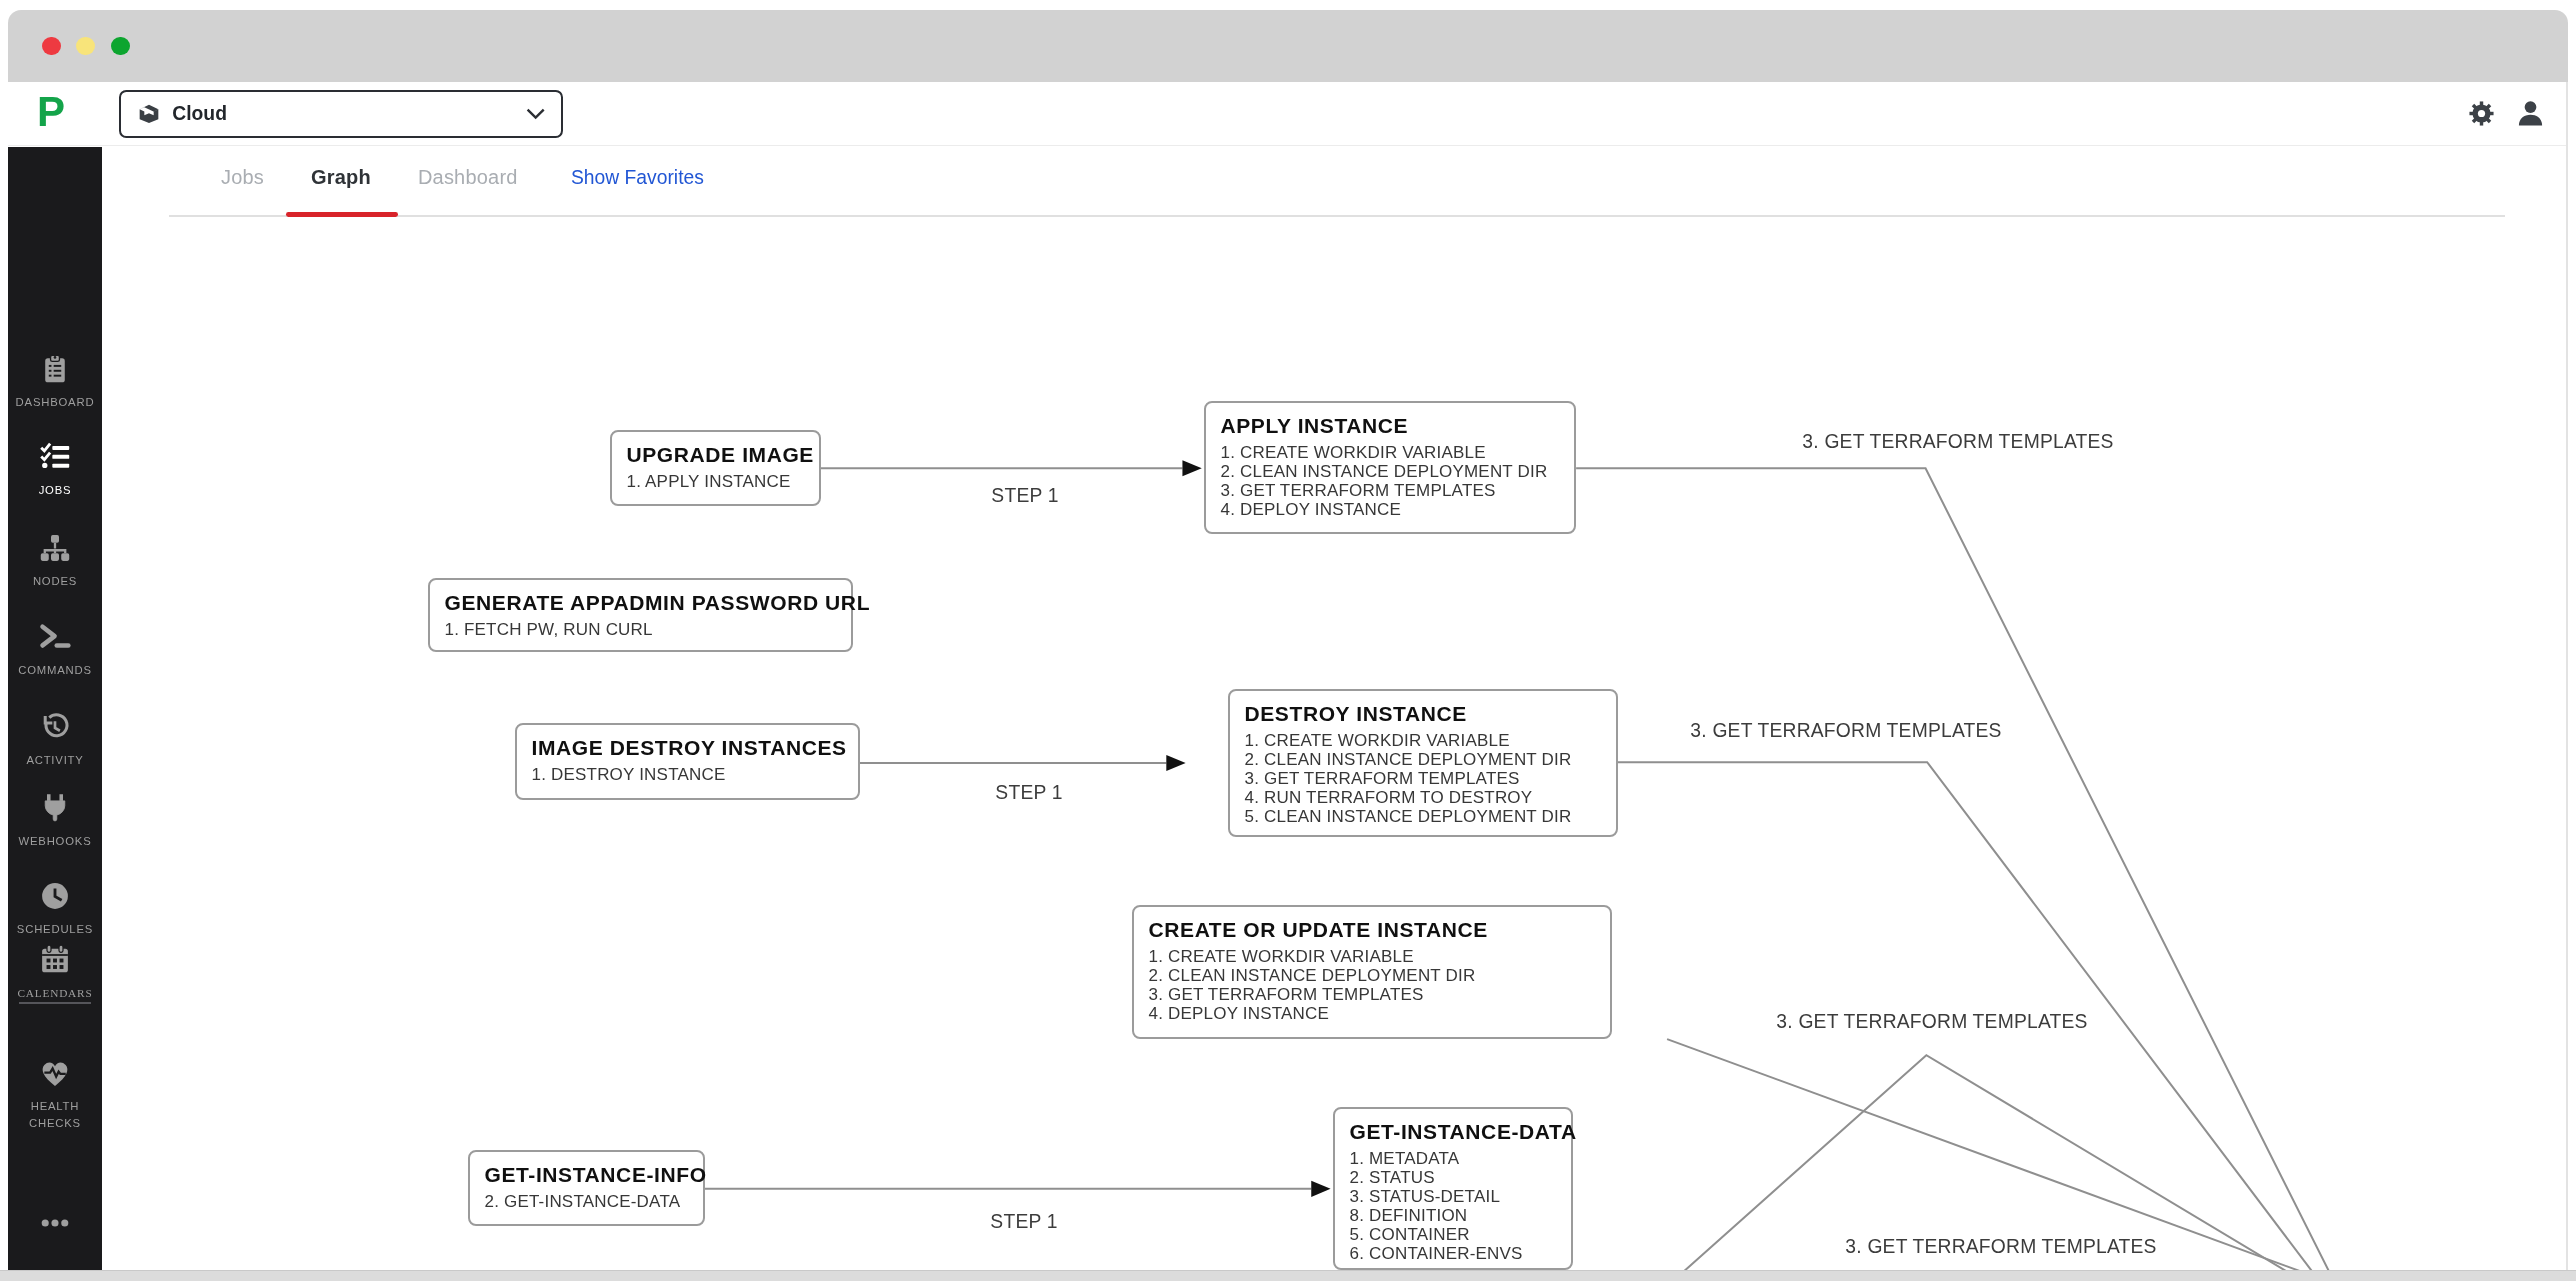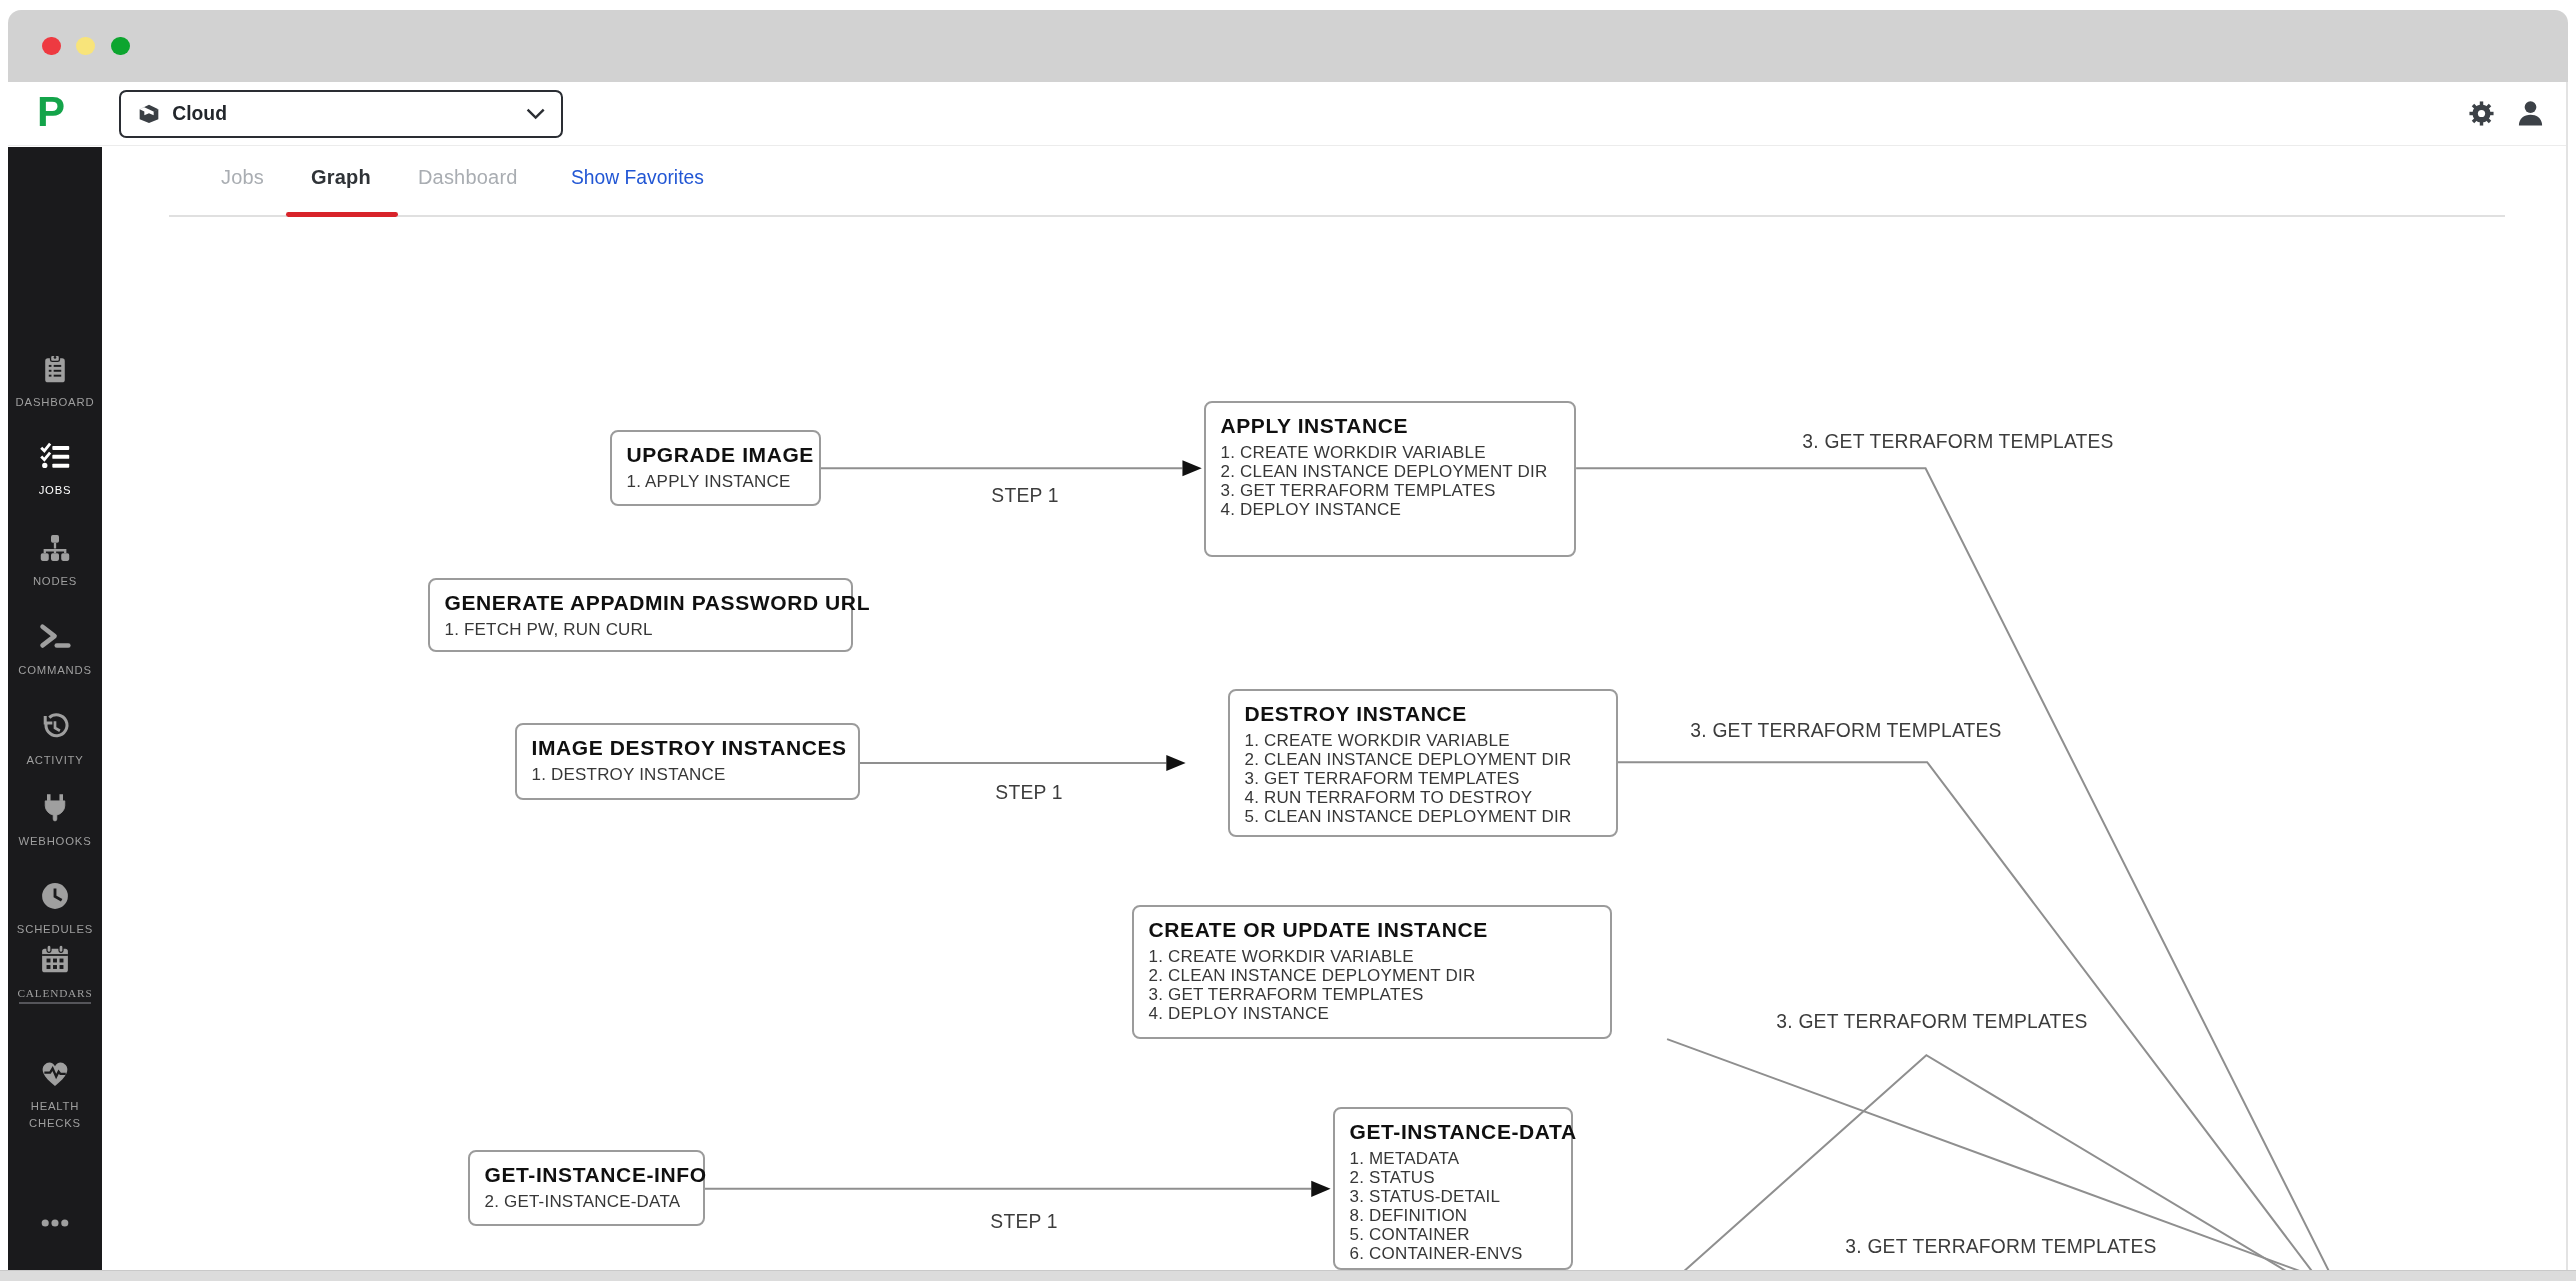--- a/index.html
+++ b/index.html
@@ -236,21 +236,21 @@
       </g>
     </svg>
 
     <div id="graph-nodes">
         <div class="job-node" style="left: 508px; top: 283px; width: 211px; height: 76px;">
           <div class="ntitle">UPGRADE IMAGE</div>
           <div class="nsteps">
             <div class="nstep">1. APPLY INSTANCE</div>
           </div>
         </div>
-        <div class="job-node" style="left: 1102px; top: 254px; width: 372px; height: 156px;">
+        <div class="job-node" style="left: 1102px; top: 254px; width: 372px; height: 133px;">
           <div class="ntitle">APPLY INSTANCE</div>
           <div class="nsteps">
             <div class="nstep">1. CREATE WORKDIR VARIABLE</div>
             <div class="nstep">2. CLEAN INSTANCE DEPLOYMENT DIR</div>
             <div class="nstep">3. GET TERRAFORM TEMPLATES</div>
             <div class="nstep">4. DEPLOY INSTANCE</div>
           </div>
         </div>
         <div class="job-node" style="left: 326px; top: 431px; width: 425px; height: 74px;">
           <div class="ntitle">GENERATE APPADMIN PASSWORD URL</div>

